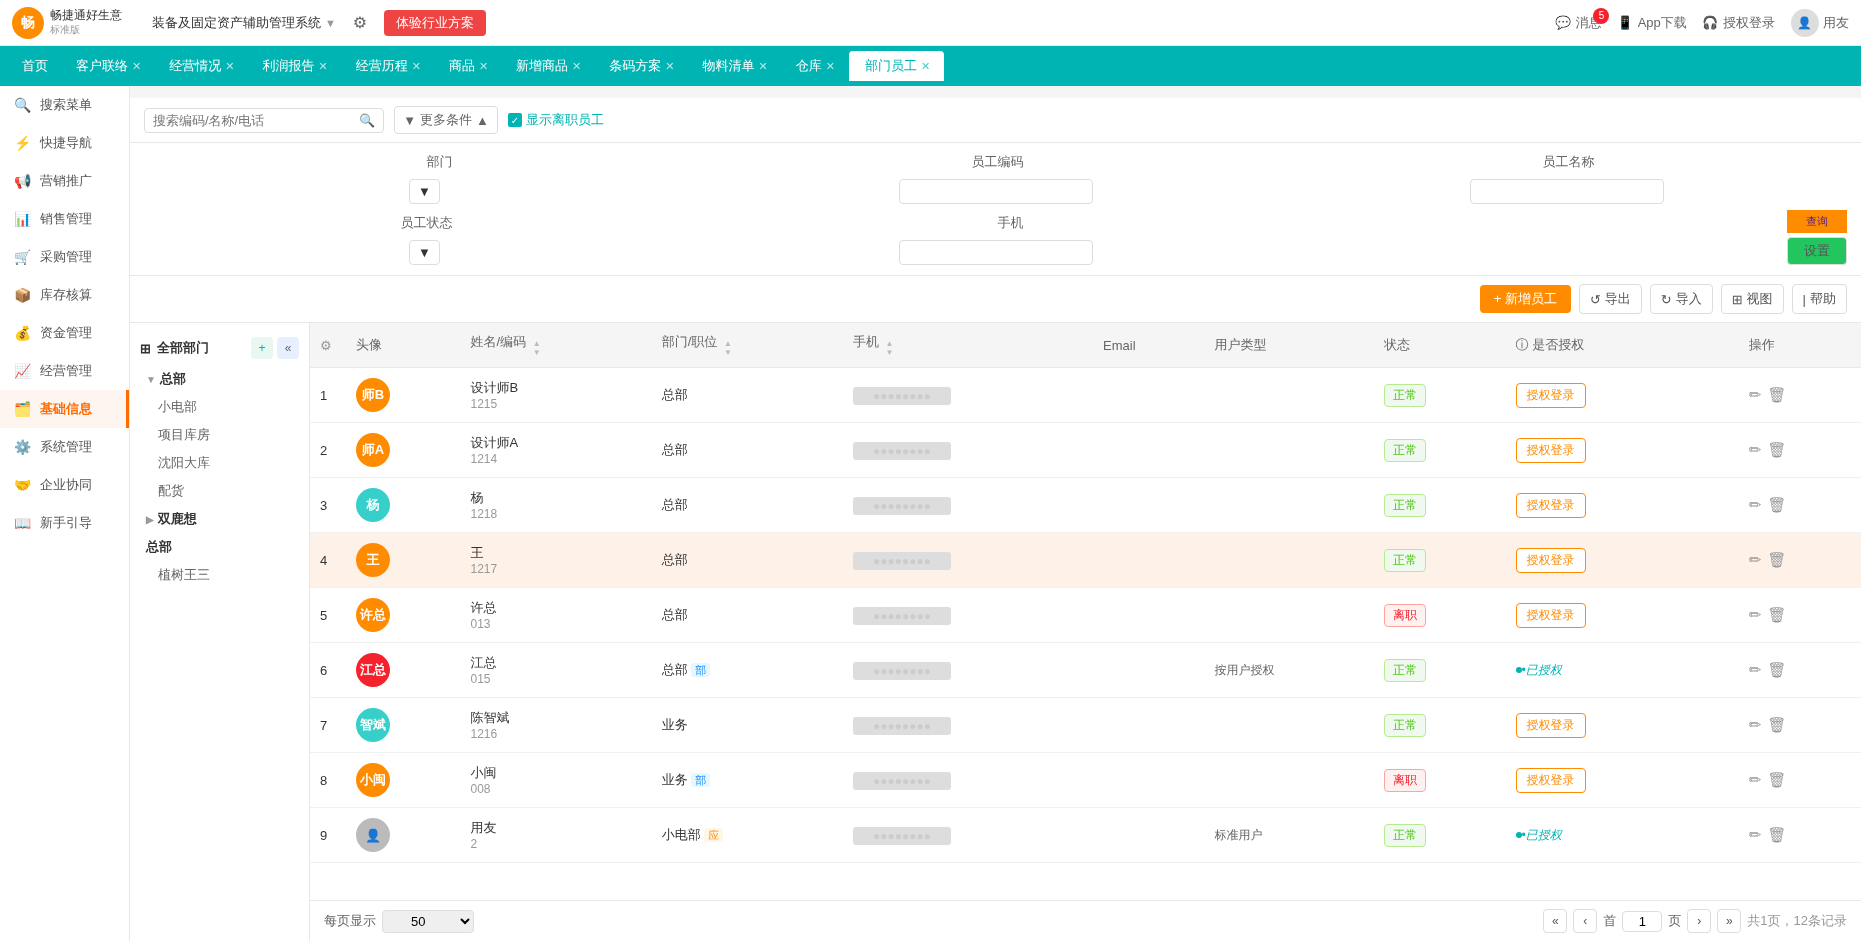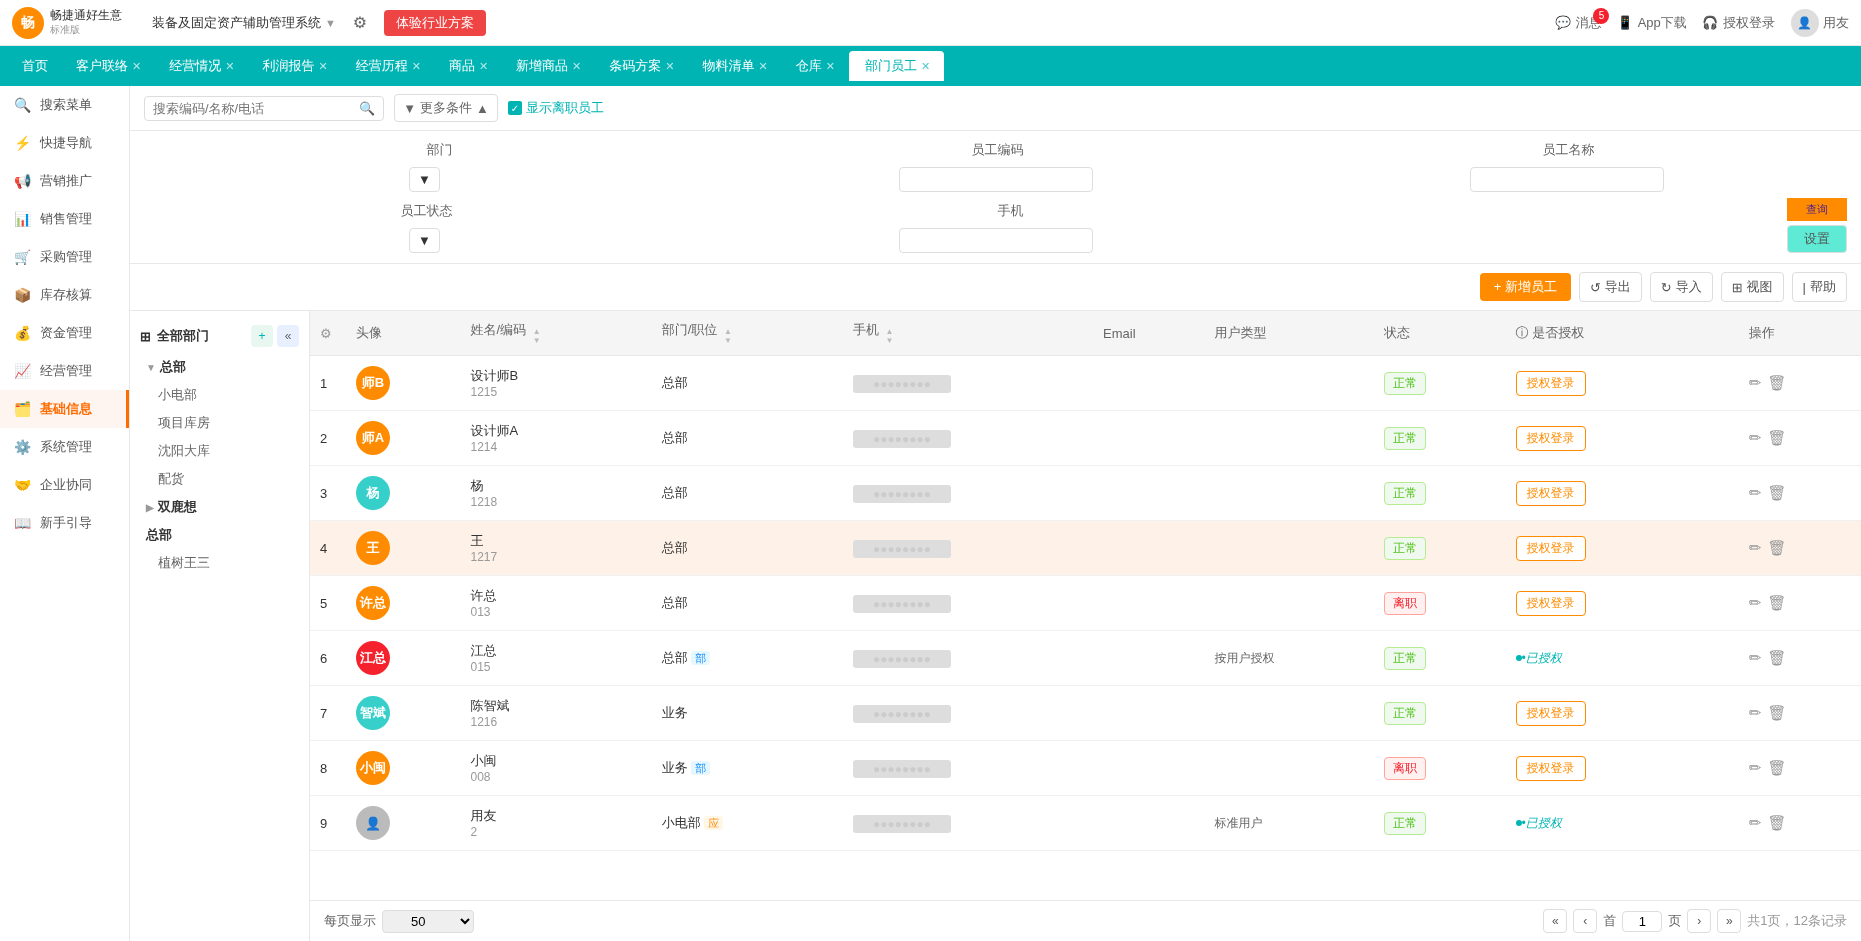--- a/index.html
+++ b/index.html
@@ -30,21 +30,21 @@
     
     .main-layout { display: flex; height: calc(941px - 46px - 40px); overflow: hidden; }
 
     
     .sidebar { width: 130px; background: #fff; border-right: 1px solid #e8e8e8; overflow-y: auto; flex-shrink: 0; }
     .sidebar-item { display: flex; align-items: center; gap: 8px; padding: 10px 14px; cursor: pointer; color: #555; font-size: 13px; }
     .sidebar-item.active { background: #fff5f0; color: #ff6b00; font-weight: bold; border-right: 3px solid #ff6b00; }
     .sidebar-icon { font-size: 14px; width: 18px; text-align: center; }
 
     
-    .content { flex: 1; display: flex; flex-direction: column; overflow: hidden; background: #f5f5f5; }
+    .content { flex: 1; display: flex; flex-direction: column; overflow: hidden; background: #f5f5f5; margin-top: 12px; }
 
     
     .content-inner { display: flex; flex: 1; overflow: hidden; }
 
     
     .dept-tree { width: 180px; background: #fff; border-right: 1px solid #e8e8e8; padding: 8px 0; flex-shrink: 0; overflow-y: auto; }
     .dept-tree-header { display: flex; align-items: center; justify-content: space-between; padding: 6px 10px; }
     .dept-tree-title { display: flex; align-items: center; gap: 6px; font-size: 13px; font-weight: bold; color: #333; }
     .dept-tree-icons { display: flex; gap: 4px; }
     .dept-tree-icon-btn { width: 22px; height: 22px; border-radius: 4px; background: #e8f8f0; display: flex; align-items: center; justify-content: center; cursor: pointer; font-size: 12px; color: #00b4b4; }
@@ -72,21 +72,21 @@
     .btn-outline { background: #fff; color: #555; border: 1px solid #ddd; border-radius: 4px; padding: 5px 10px; font-size: 13px; cursor: pointer; display: flex; align-items: center; gap: 4px; }
 
     
     .filter-form { background: #fff; padding: 10px 14px; border-bottom: 1px solid #e8e8e8; display: grid; grid-template-columns: 1fr 1fr 1fr; gap: 10px; position: relative; }
     .filter-row { display: flex; align-items: center; gap: 8px; flex-direction: column; }
     .filter-label { color: #666; font-size: 13px; white-space: nowrap; min-width: 56px; text-align: right; }
     .filter-select { flex: 1; border: 1px solid #ddd; border-radius: 4px; padding: 4px 8px; font-size: 13px; display: flex; align-items: center; justify-content: space-between; cursor: pointer; background: #fff; }
     .filter-input { flex: 1; border: 1px solid #ddd; border-radius: 4px; padding: 4px 8px; font-size: 13px; outline: none; }
     .filter-actions { position: absolute; right: 14px; bottom: 10px; display: flex; flex-direction: column; gap: 4px; }
     .btn-search { background: #ff8c00; color: #4c1d95; border: none; border-radius: 0; padding: 4px 16px; font-size: 11px; cursor: pointer; }
-    .btn-reset { background: #5eead4; color: #555; border: 1px solid #ddd; border-radius: 4px; padding: 4px 16px; font-size: 13px; cursor: pointer; }
+    .btn-reset { background: #22c55e; color: #555; border: 1px solid #ddd; border-radius: 4px; padding: 4px 16px; font-size: 13px; cursor: pointer; }
 
     
     .table-wrap { flex: 1; overflow-y: auto; background: #fff; }
     table { width: 100%; border-collapse: collapse; }
     thead tr { background: #f5f5f5; }
     thead th { padding: 10px 10px; text-align: left; font-size: 13px; color: #666; font-weight: normal; border-bottom: 1px solid #e8e8e8; white-space: nowrap; }
     tbody tr { border-bottom: 1px solid #f0f0f0; }
     tbody tr.highlighted { background: #fdf1e8; }
     tbody td { padding: 10px 10px; font-size: 13px; color: #333; vertical-align: middle; }
     .avatar-circle { width: 34px; height: 34px; border-radius: 50%; display: flex; align-items: center; justify-content: center; color: #fff; font-size: 13px; font-weight: bold; }

